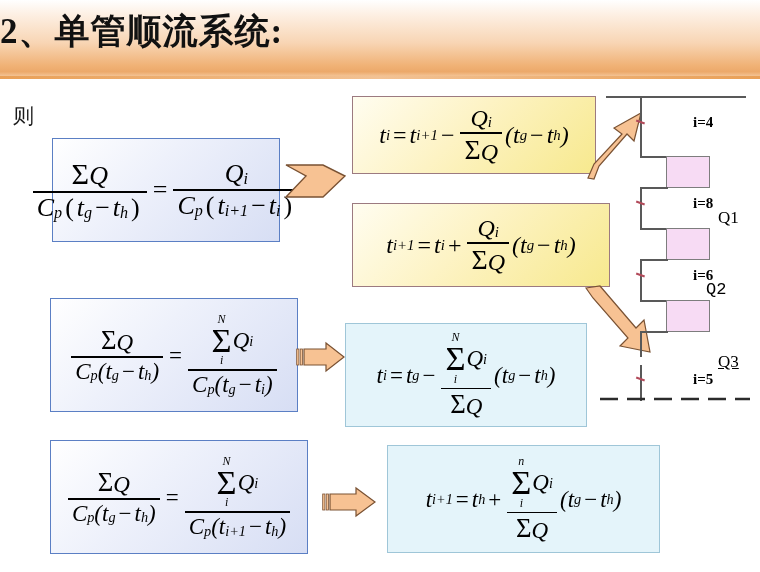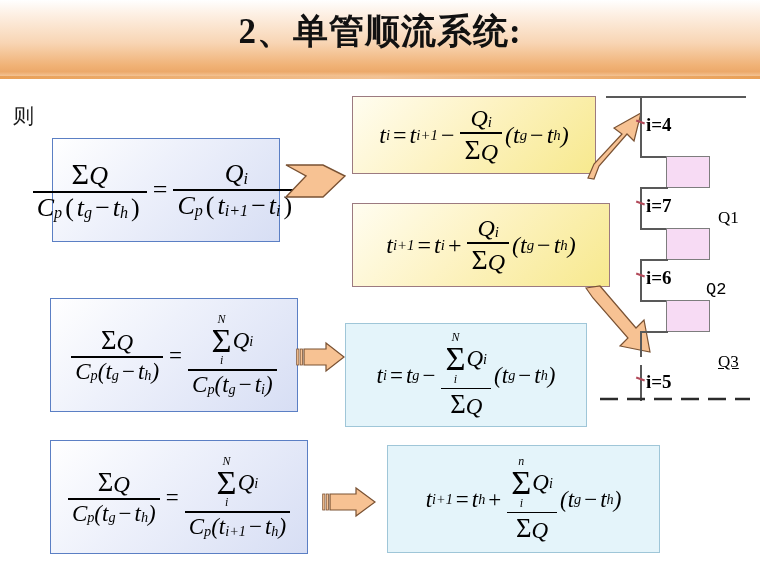--- a/index.html
+++ b/index.html
@@ -37,21 +37,21 @@
   .header-underline {
     position: absolute;
     left: 0; top: 76px;
     width: 760px; height: 3px;
     background: linear-gradient(to right,#e9a057,#f2c294,#e9a057);
   }
   .slide-title {
     position: absolute;
     left: 0; top: 8px;
     width: 760px;
-    text-align: center;
+    text-align: left;
     font-family: "Liberation Serif", serif;
     font-size: 35px;
     font-weight: bold;
     color: #111111;
     letter-spacing: 1px;
     white-space: nowrap;
   }
 
   
   .cn-label {
@@ -155,24 +155,25 @@
   .qlabel {
     position: absolute;
     font-family: "Liberation Serif", serif;
     font-size: 17px;
     color: #000;
     margin-top: 46px;
   }
   .nodelabel {
     position: absolute;
     font-family: "Liberation Serif", serif;
-    font-size: 19px;
+    font-size: 15px;
     font-weight: bold;
     color: #000;
     white-space: nowrap;
+    margin-left: 47px;
   }
   .nodetick {
     position: absolute;
     width: 9px; height: 1.5px;
     background: #b24a5a;
   }
 </style>
 </head>
 <body>
 
@@ -487,21 +488,21 @@
     <div class="nodetick" style="left:36px; top:33px; transform:rotate(20deg);"></div>
     <div class="nodelabel" style="left:46px; top:26px;">i=4</div>
 
     <div class="pipe" style="left:40px; top:68px; width:28px; height:2px;"></div>
     <div class="radiator" style="left:66px; top:68px; width:44px; height:32px;"></div>
     <div class="qlabel" style="left:118px; top:74px;">Q1</div>
     <div class="pipe" style="left:40px; top:99px; width:28px; height:2px;"></div>
 
     <div class="pipe" style="left:40px; top:99px; width:2px; height:42px;"></div>
     <div class="nodetick" style="left:36px; top:114px; transform:rotate(20deg);"></div>
-    <div class="nodelabel" style="left:46px; top:107px;">i=7</div>
+    <div class="nodelabel" style="left:46px; top:107px;">i=8</div>
 
     <div class="pipe" style="left:40px; top:140px; width:28px; height:2px;"></div>
     <div class="radiator" style="left:66px; top:140px; width:44px; height:32px;"></div>
     <div class="qlabel" style="left:106px; top:146px;font-family:Liberation Mono, monospace;">Q2</div>
     <div class="pipe" style="left:40px; top:171px; width:28px; height:2px;"></div>
 
     <div class="pipe" style="left:40px; top:171px; width:2px; height:42px;"></div>
     <div class="nodetick" style="left:36px; top:186px; transform:rotate(20deg);"></div>
     <div class="nodelabel" style="left:46px; top:179px;">i=6</div>
 

